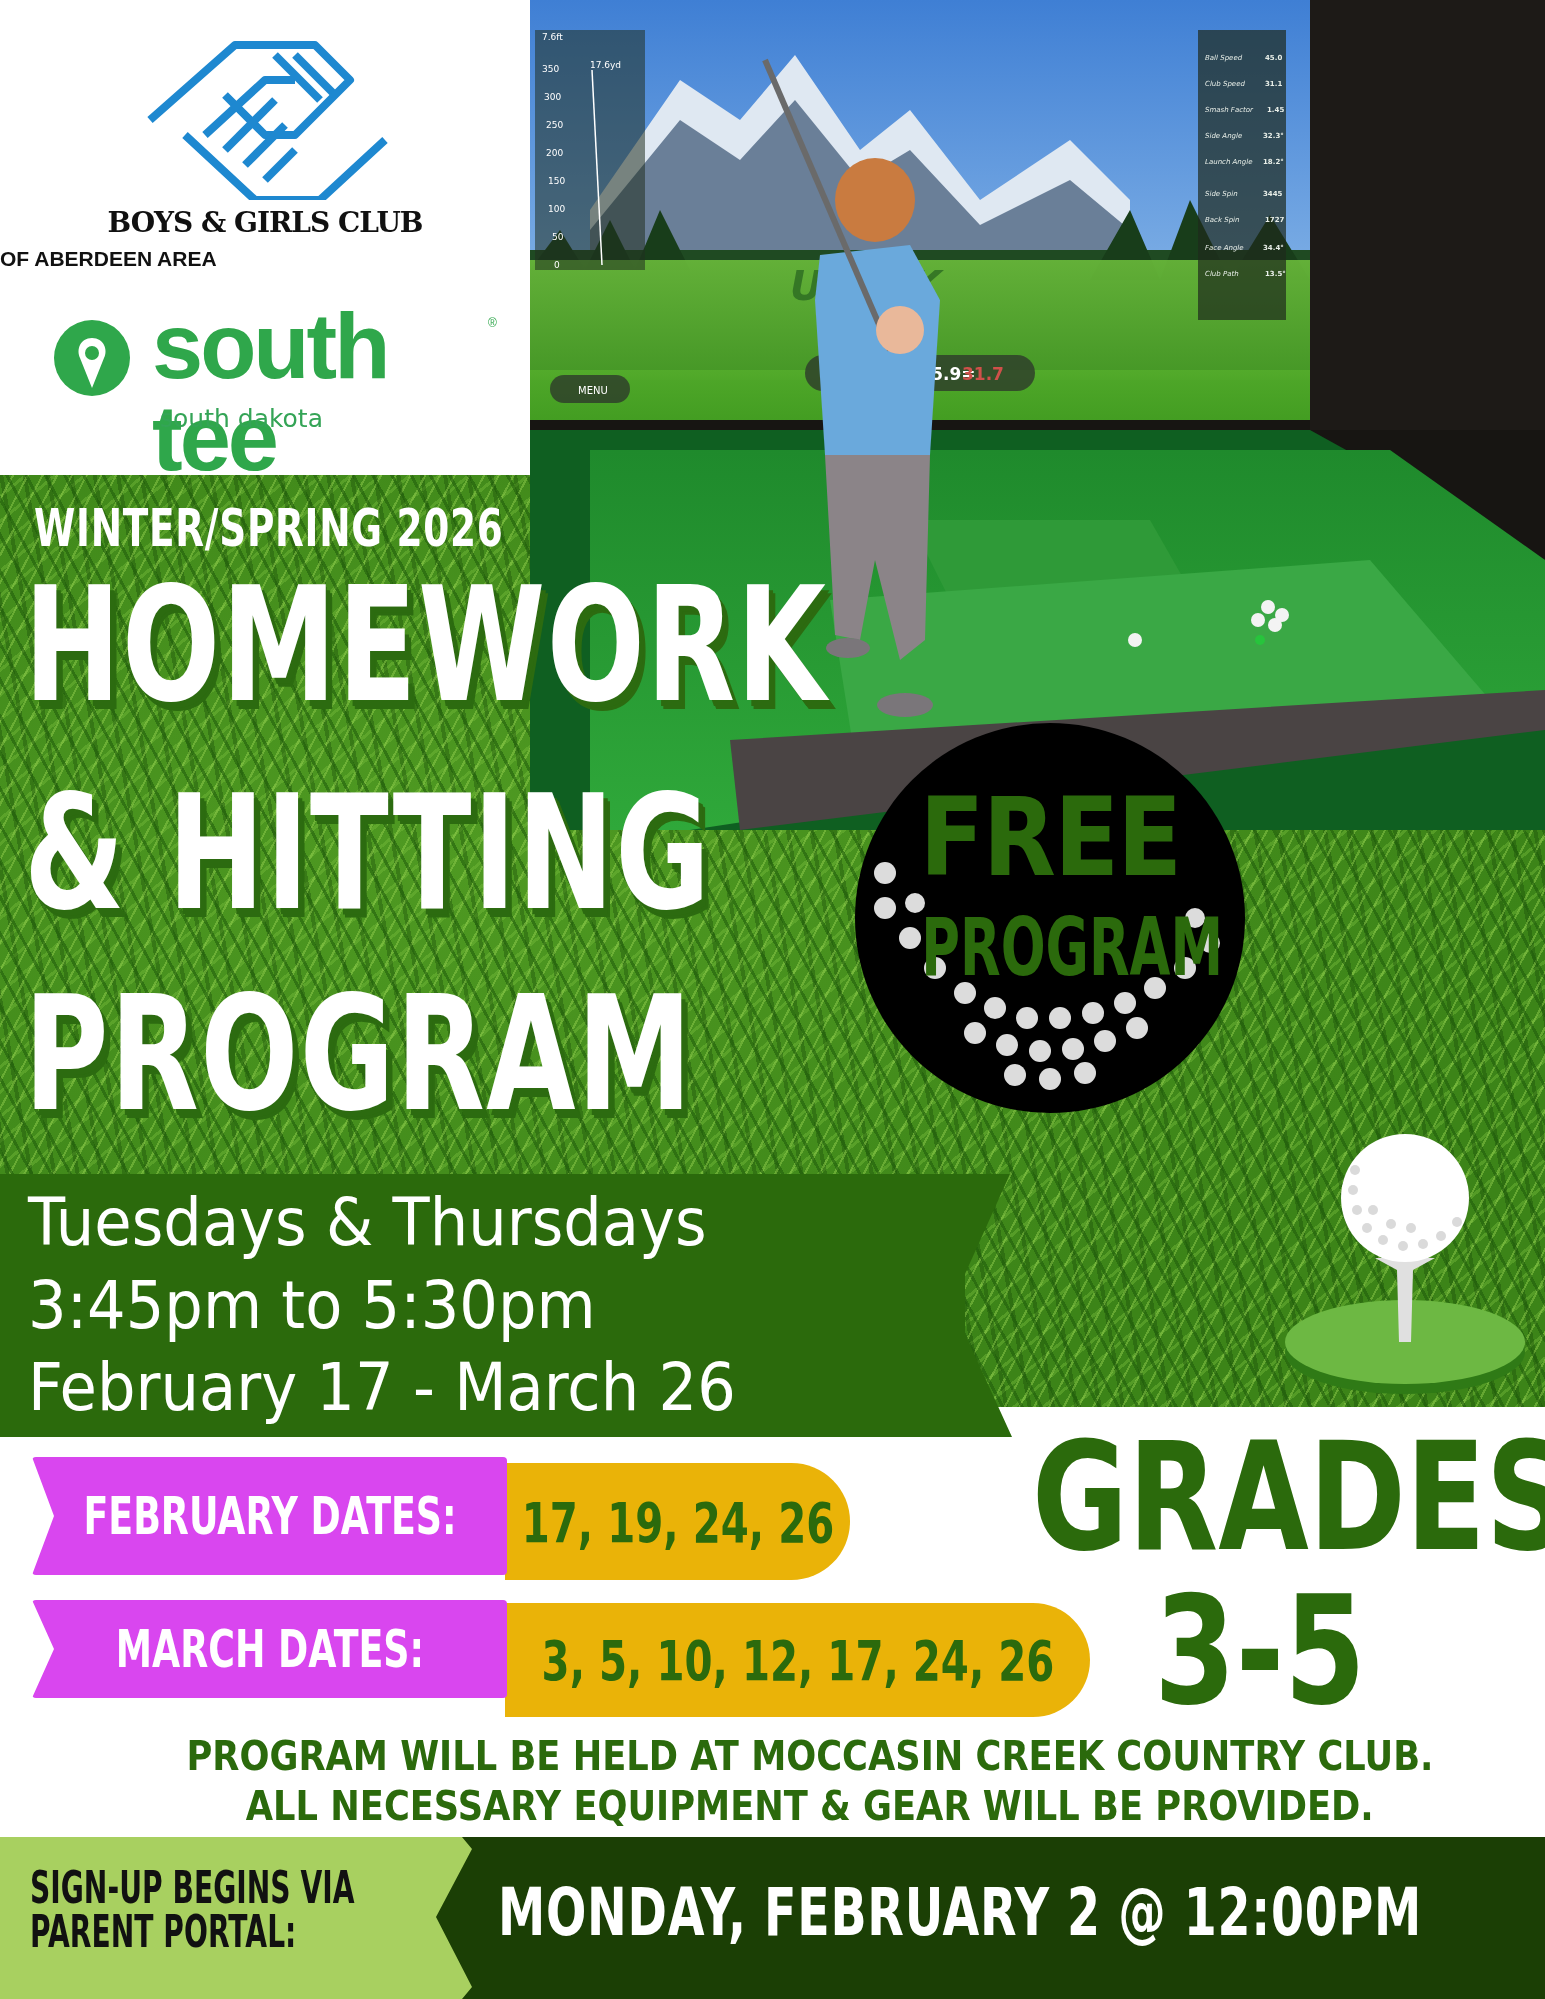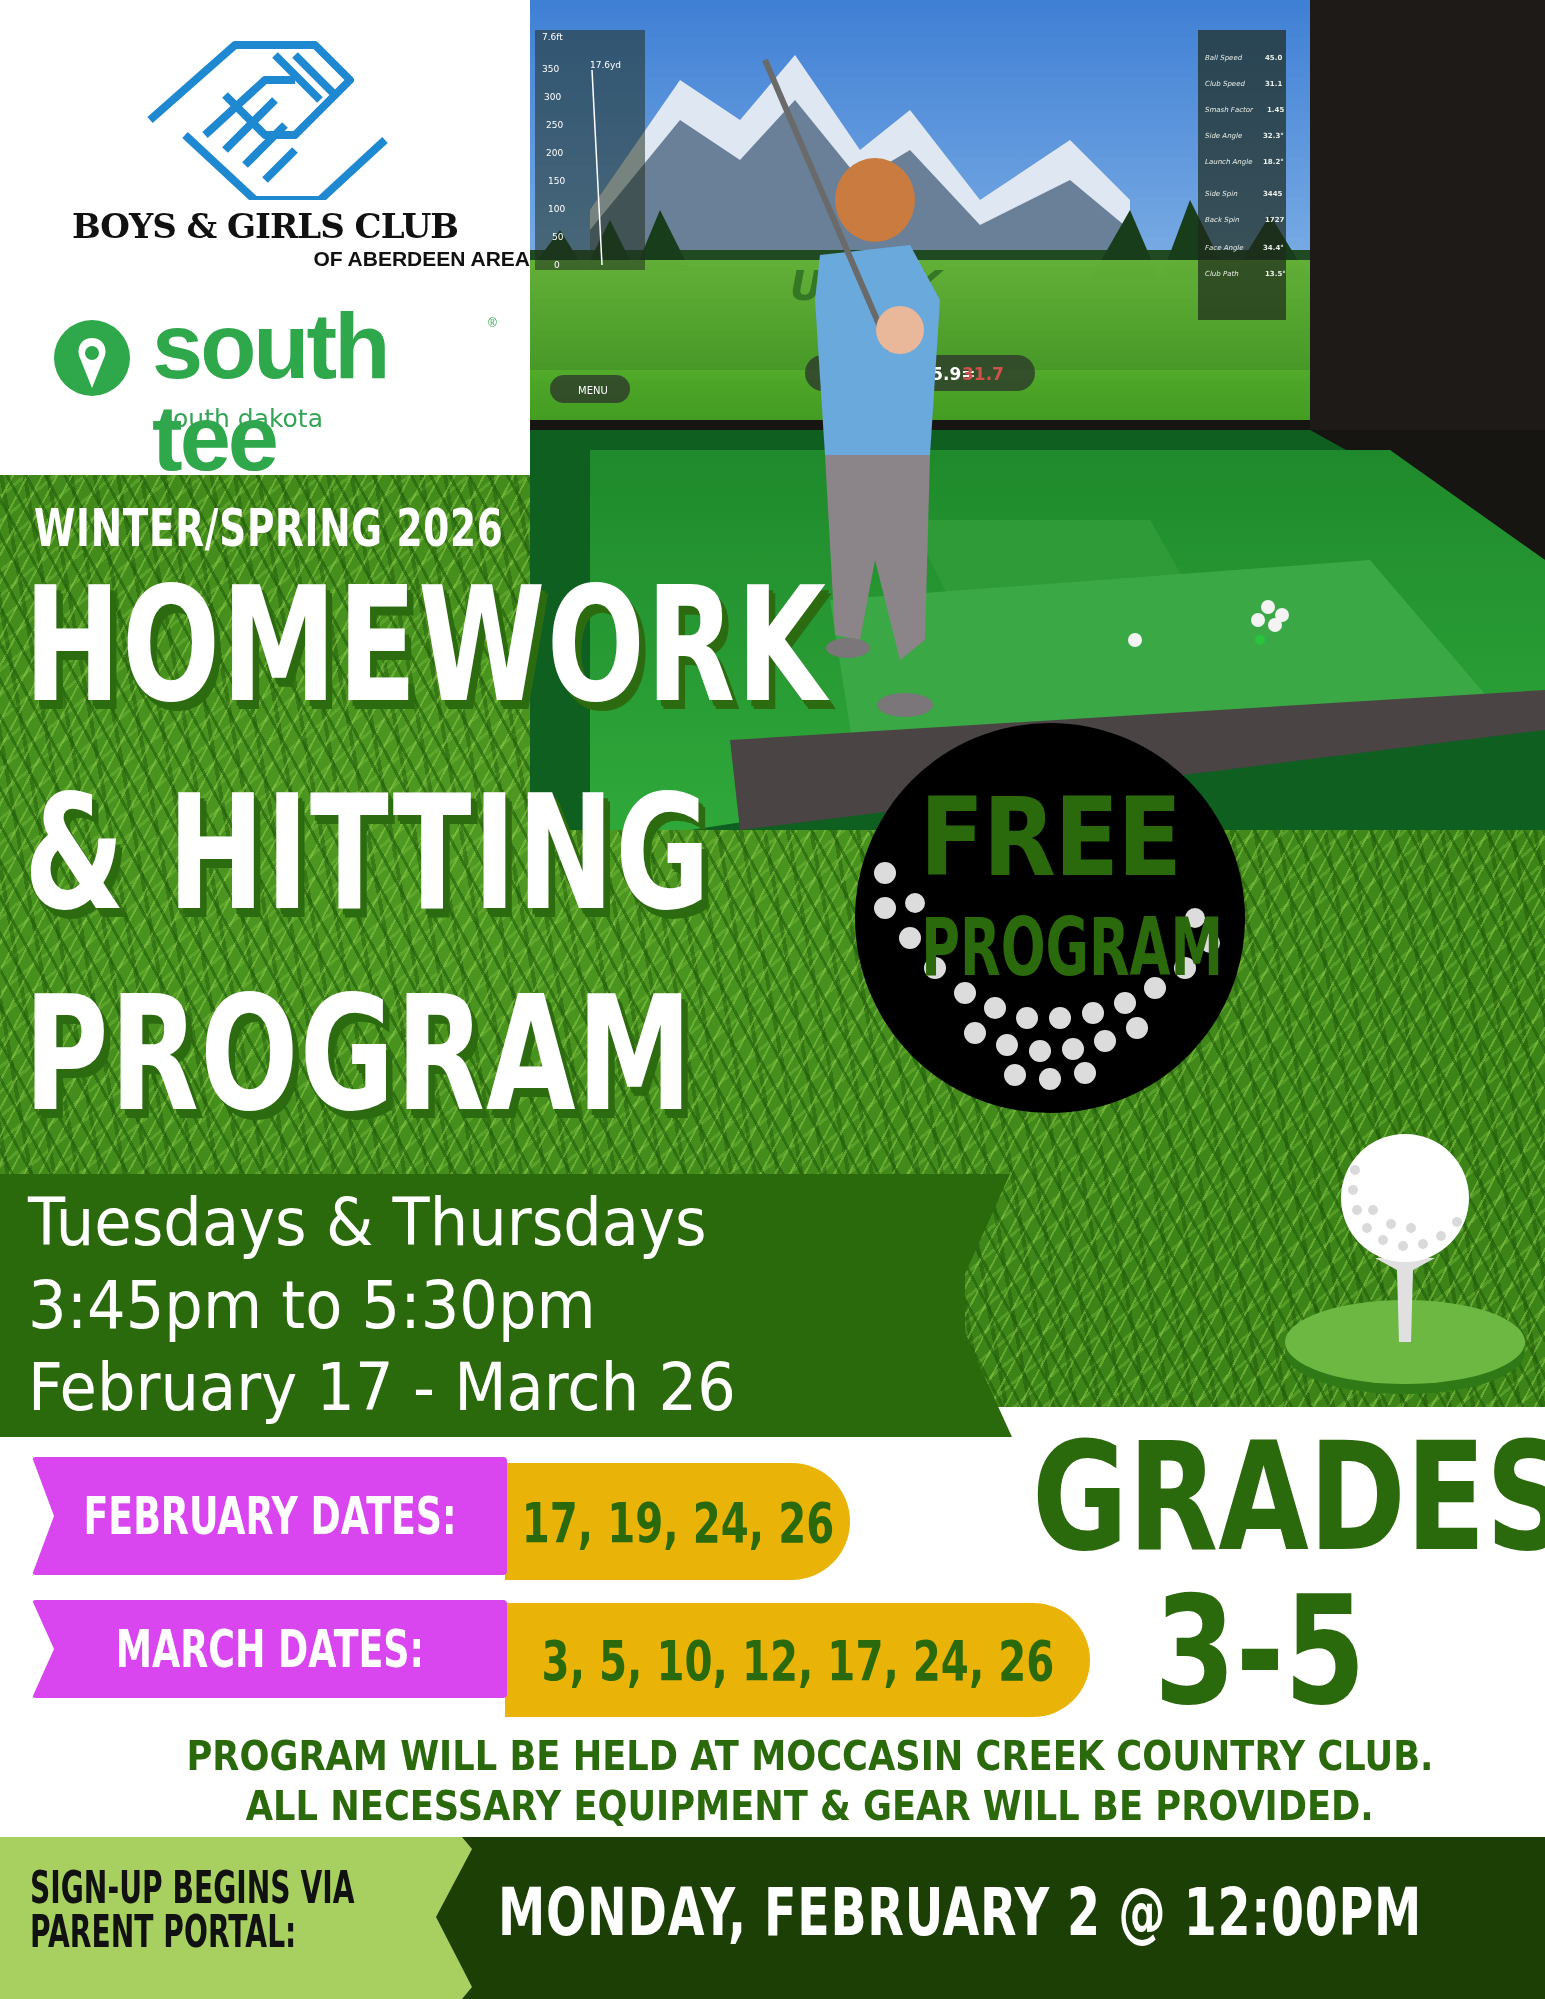--- a/index.html
+++ b/index.html
@@ -15,22 +15,22 @@
       repeating-linear-gradient(140deg, rgba(120,190,60,.4) 0 3px, transparent 3px 19px),
       radial-gradient(ellipse at 30% 40%, #4f9a22, #3c8418 70%);
   }
 
   
   #photo { left:530px; top:0; width:1015px; height:830px; overflow:hidden; }
   #photo svg { display:block; }
 
   
   #logo-panel { left:0; top:0; width:530px; height:475px; background:#ffffff; }
-  #bgc-text { left:0; top:206px; width:530px; text-align:center; font-family:"DejaVu Serif", serif; font-weight:bold; font-size:34px; letter-spacing:-1px; color:#111; }
-  #bgc-sub { left:0; top:247px; width:530px; text-align:right; font-family:"Liberation Sans", sans-serif; font-weight:bold; font-size:21px; color:#111; }
+  #bgc-text { left:0; top:206px; width:530px; text-align:center; font-family:"DejaVu Serif", serif; font-weight:bold; font-size:28px; letter-spacing:-1px; color:#111; }
+  #bgc-sub { left:0; top:247px; width:530px; text-align:left; font-family:"Liberation Sans", sans-serif; font-weight:bold; font-size:21px; color:#111; }
   #ft-word { left:152px; top:300px; font-family:"Liberation Sans", sans-serif; font-weight:bold; font-size:92px; letter-spacing:-3px; color:#2fa74b; line-height:1; }
   #ft-sub { left:160px; top:404px; font-family:"DejaVu Sans", sans-serif; font-size:25px; color:#34a456; }
   #ft-reg { left:488px; top:316px; font-size:12px; color:#2fa74b; }
 
   
   .cond { font-family:"DejaVu Sans", sans-serif; font-weight:bold; transform-origin:left top; }
   #season { left:34px; top:498px; font-size:52px; color:#fff; transform:scaleX(.72); white-space:nowrap; letter-spacing:1px; }
   .big { color:#fff; font-size:158px; line-height:1; white-space:nowrap; letter-spacing:2px;
          text-shadow: 6px 6px 0 #2c6b10, 9px 9px 0 #2c6b10; transform:scaleX(.73); }
   #h1 { left:24px; top:566px; }

